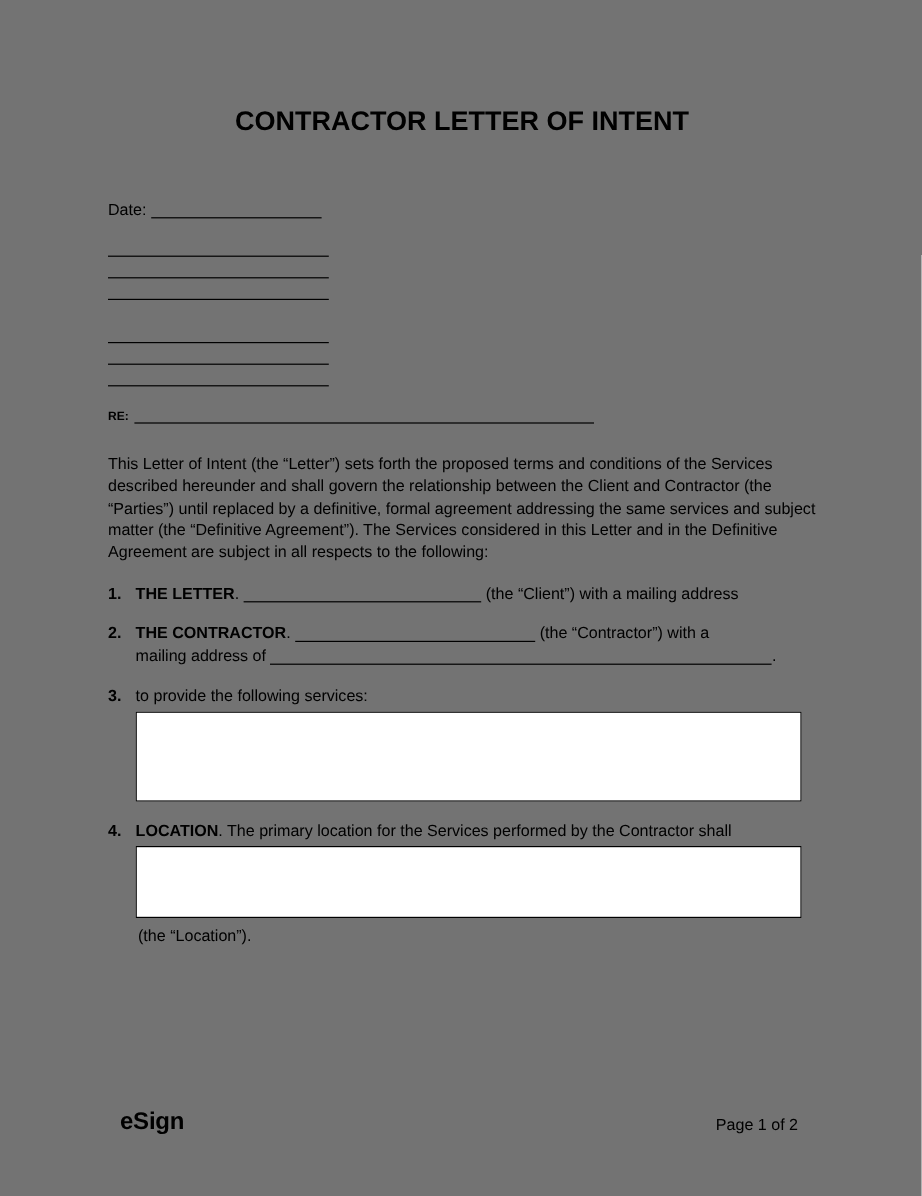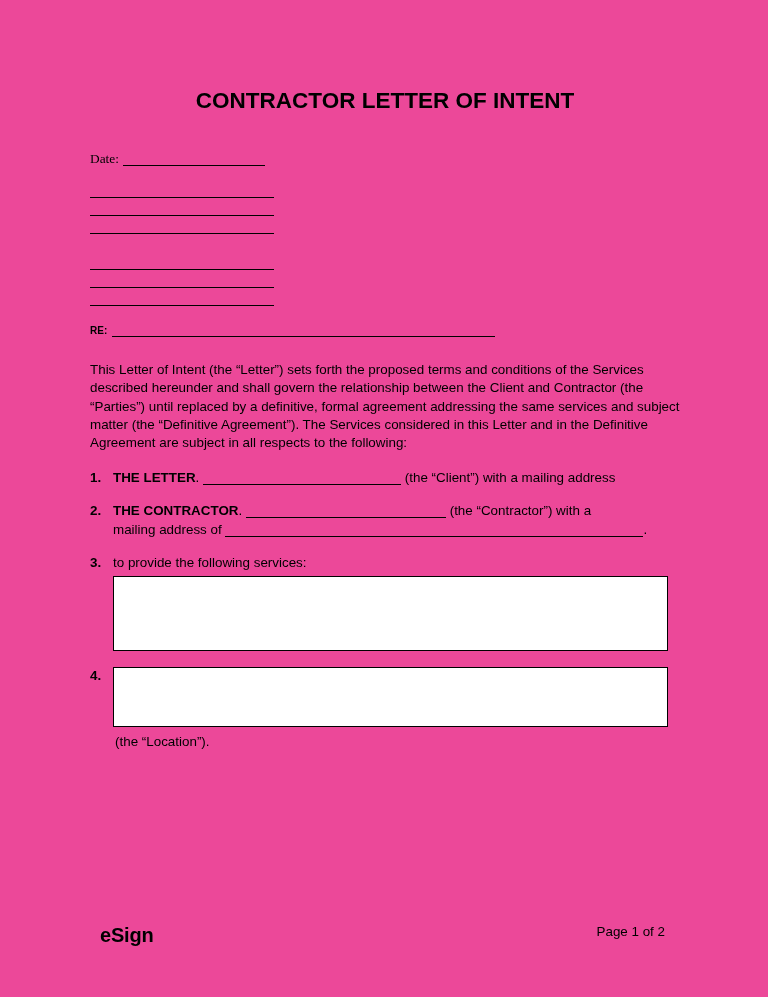--- a/index.html
+++ b/index.html
@@ -1,20 +1,20 @@
 <!DOCTYPE html>
 <html><head>
 <meta charset="utf-8">
 <style>
   html,body{margin:0;padding:0;background:#e9e9e9;}
   .page{
     position:relative;
     width:768px;height:997px;
     margin:0 auto;
-    background:#ec4899;
+    background:#737373;
     color:#000000;
     font-family:"Liberation Sans",sans-serif;
     font-size:13.4px;
     line-height:18.4px;
     overflow:hidden;
   }
   .content{position:absolute;left:90px;top:0;width:590px;}
   .title{
     margin:88px 0 0 0;
     font-size:22.5px;
@@ -23,21 +23,21 @@
     text-align:center;
     white-space:nowrap;
   }
   .bold{font-weight:700;}
   .blank{
     display:inline-block;
     border-bottom:1.5px solid #000;
     height:13px;
     margin-bottom:-3px;
   }
-  .date-row{margin-top:36px;font-family:Liberation Serif, serif;}
+  .date-row{margin-top:52px;}
   .blank-date{width:142px;margin-left:4px;}
   .addr-group{margin-top:12px;}
   .addr-group-2{margin-top:18px;}
   .addr-line{width:184px;height:17px;border-bottom:1.5px solid #000;}
   .re-row{margin-top:15px;}
   .re-row .bold{font-size:10px;}
   .blank-re{width:383px;margin-left:5px;}
   .intro{margin:20px 0 0 0;width:590px;text-align:left;}
   .item{
     position:relative;
@@ -60,21 +60,21 @@
   .caption{margin-top:6px;padding-left:2px;}
   .blank-client-name{width:198px;}
   .blank-client-addr{width:528px;}
   .blank-contractor-name{width:200px;}
   .blank-contractor-addr{width:418px;}
   .footer{
     position:absolute;
     left:100px;right:103px;bottom:50px;
     display:flex;
     justify-content:space-between;
-    align-items:flex-start;
+    align-items:flex-end;
   }
   .brand{font-weight:700;font-size:20px;line-height:24px;letter-spacing:-0.2px;}
   .page-indicator{font-size:13.4px;line-height:18px;}
 </style>
 </head>
 <body>
 
 <div class="page">
   <div class="content">
 
@@ -125,20 +125,24 @@
     </div>
 
     <div class="item item-3">
       <span class="item-num">3.</span>
       <div>to provide the following services:</div>
       <div class="fill-box fill-box-services"></div>
     </div>
 
     <div class="item item-4">
       <span class="item-num">4.</span>
+      <div>
+        <span class="bold">LOCATION</span><span>.</span>
+        <span>The primary location for the Services performed by the Contractor shall</span>
+      </div>
       <div class="fill-box fill-box-location"></div>
       <div class="caption">(the “Location”).</div>
     </div>
 
   </div>
 
   <div class="footer">
     <span class="brand">eSign</span>
     <span class="page-indicator">Page 1 of 2</span>
   </div>

